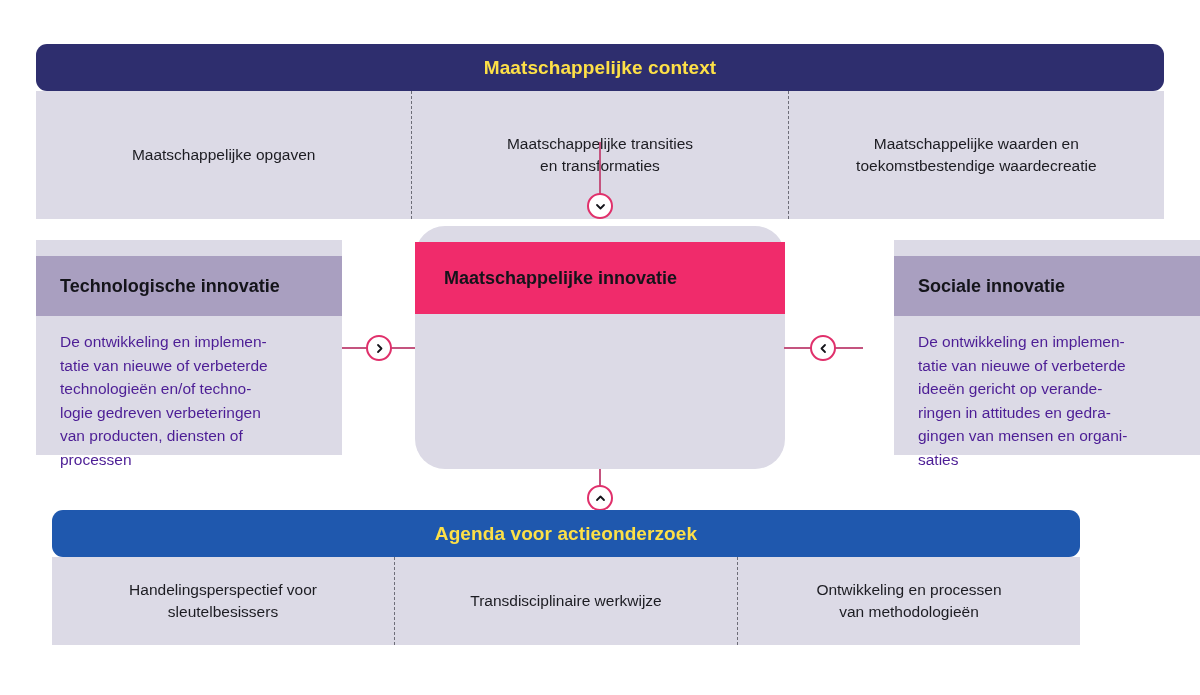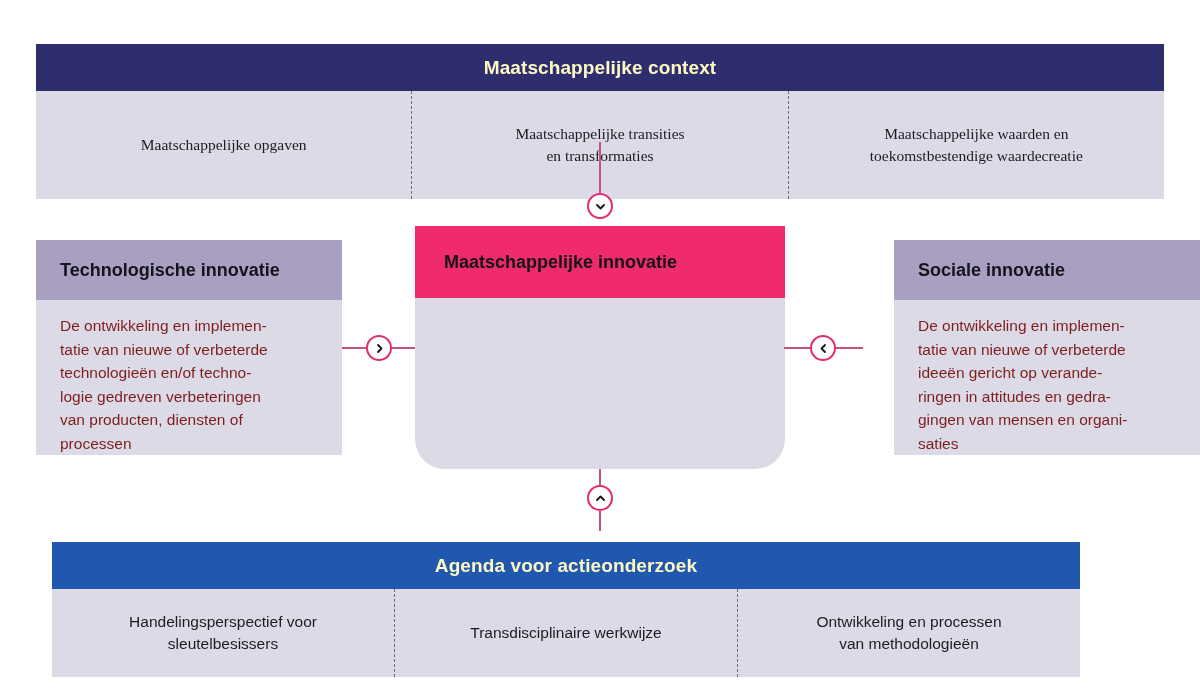--- a/index.html
+++ b/index.html
@@ -23,24 +23,25 @@
   .band-panel {
     position: absolute;
     box-sizing: border-box;
   }
   .band-header {
     width: 100%;
     box-sizing: border-box;
     display: flex;
     align-items: center;
     justify-content: center;
-    color: #fef9c3;
+    color: #fde047;
     font-weight: bold;
     font-size: 19px;
     letter-spacing: 0.1px;
+    border-radius: 11px;
   }
   .band-body {
     width: 100%;
     box-sizing: border-box;
     background: #dcdae6;
     display: flex;
     align-items: stretch;
   }
   .band-cell {
     flex: 1 1 0;
@@ -62,28 +63,27 @@
   #top-panel {
     left: 36px;
     top: 44px;
     width: 1128px;
   }
   #top-panel .band-header {
     height: 47px;
     background: #2e2e6e;
   }
   #top-panel .band-body {
-    height: 108px;
-    font-family: Liberation Serif, serif;
+    height: 128px;
   }
 
   
   #bottom-panel {
     left: 36px;
-    top: 542px;
+    top: 510px;
     width: 1044px;
     padding-left: 16px;
   }
   #bottom-panel .band-header {
     height: 47px;
     background: #1f58ae;
   }
   #bottom-panel .band-body {
     height: 88px;
   }
@@ -93,24 +93,25 @@
     position: absolute;
     box-sizing: border-box;
     background: #dcdae6;
   }
   .card-header {
     box-sizing: border-box;
     display: flex;
     align-items: center;
     font-weight: bold;
     color: #14141a;
+    margin-top: 16px;
   }
   .card-body {
     box-sizing: border-box;
-    color: #7f1d1d;
+    color: #4c1d95;
     white-space: pre-line;
   }
 
   
   .card-side {
     width: 306px;
     top: 240px;
     height: 215px;
   }
   .card-side .card-header {

